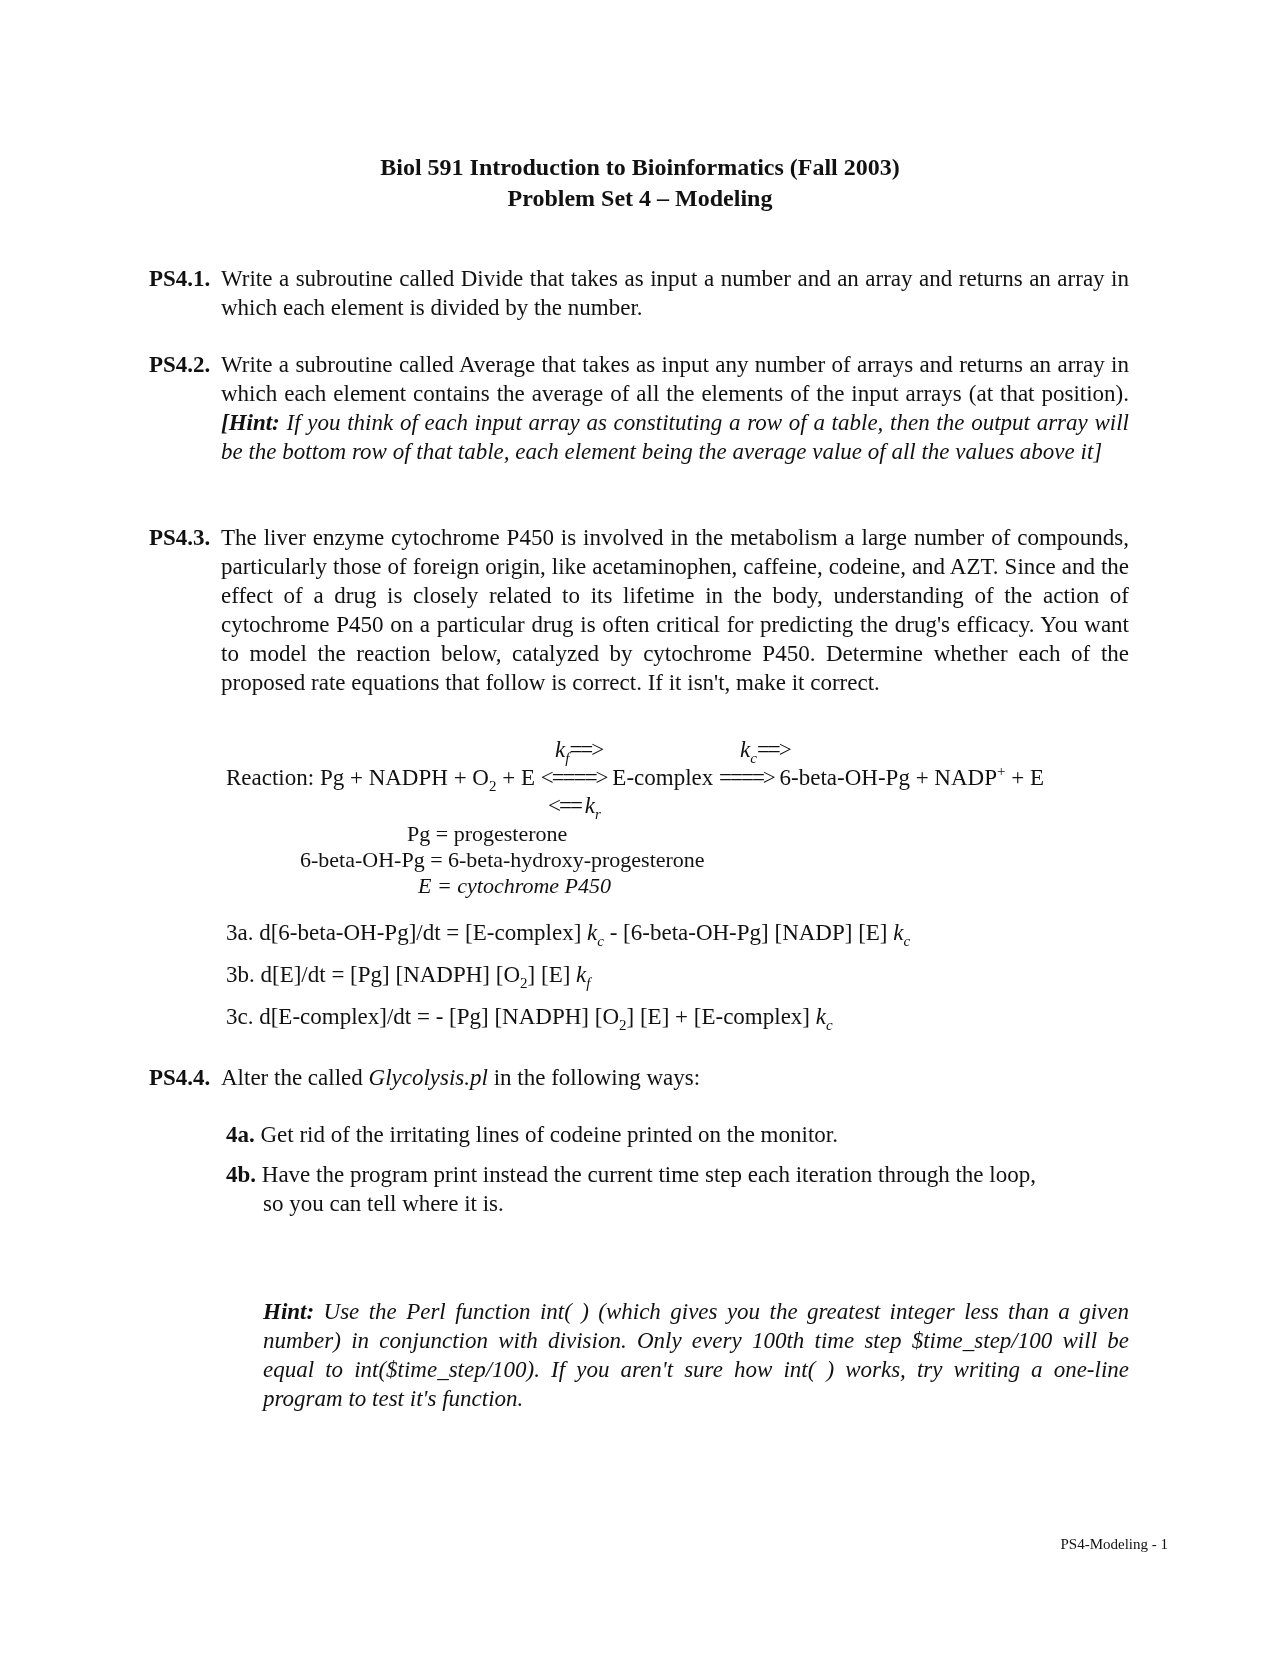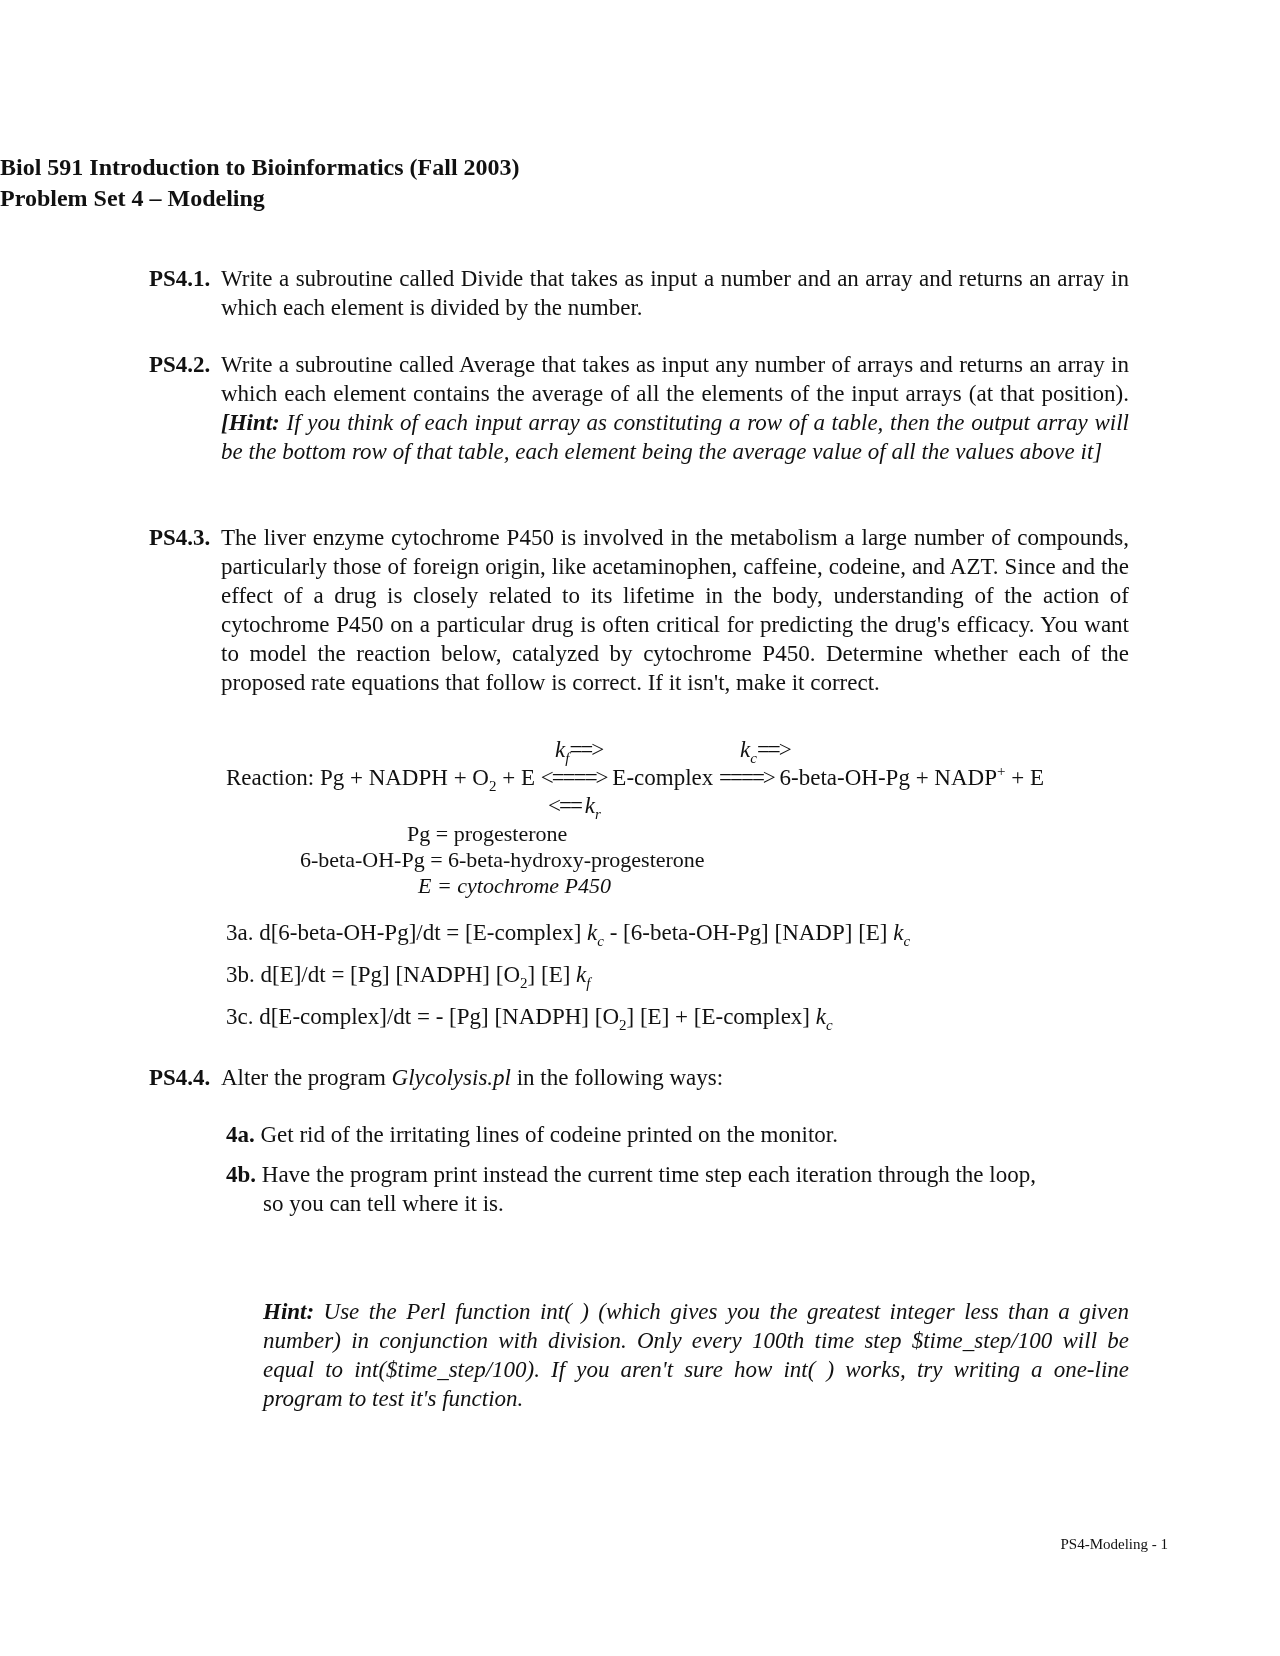--- a/index.html
+++ b/index.html
@@ -2,21 +2,21 @@
 <html><head>
 <meta charset="utf-8">
 <style>
   html, body { margin:0; padding:0; background:#ffffff; }
   body {
     width:1280px; height:1656px; position:relative; overflow:hidden;
     font-family:"Liberation Serif", "DejaVu Serif", serif; color:#111;
   }
   .page { position:absolute; left:0; top:0; width:1280px; height:1656px; }
   .title {
-    position:absolute; left:0; width:1280px; 
+    position:absolute; left:0; width:1280px; text-align:center;
     font-weight:bold; font-size:24px; line-height:31px;
   }
   .t1 { top:152px; }
   .t2 { top:183px; }
   .para {
     position:absolute; left:149px; width:980px;
     font-size:23px; line-height:29px; text-align:justify;
   }
   .para .body { display:block; padding-left:72px; margin-top:-29px; text-indent:0; }
   .label-col { position:absolute; left:0; font-weight:bold; }
@@ -85,21 +85,21 @@
   <div class="def d1">Pg = progesterone</div>
   <div class="def d2">6-beta-OH-Pg = 6-beta-hydroxy-progesterone</div>
   <div class="def d3">E = cytochrome P450</div>
 
   <div class="eq e1"><span>3a. d[6-beta-OH-Pg]/dt = [E-complex] </span><i>k</i><sub><i>c</i></sub><span> - [6-beta-OH-Pg] [NADP] [E] </span><i>k</i><sub><i>c</i></sub></div>
   <div class="eq e2"><span>3b. d[E]/dt = [Pg] [NADPH] [O</span><sub>2</sub><span>] [E] </span><i>k</i><sub><i>f</i></sub></div>
   <div class="eq e3"><span>3c. d[E-complex]/dt = - [Pg] [NADPH] [O</span><sub>2</sub><span>] [E] + [E-complex] </span><i>k</i><sub><i>c</i></sub></div>
 
   <div class="para" id="ps4">
     <span class="label-col">PS4.4.</span>
-    <span class="body" style="margin-top:0;"><span>Alter the program </span><i>Glycolysis.pl</i><span> in the following ways:</span></span>
+    <span class="body" style="margin-top:0;"><span>Alter the called </span><i>Glycolysis.pl</i><span> in the following ways:</span></span>
   </div>
 
   <div class="sub s4a"><span class="sb">4a.</span> <span>Get rid of the irritating lines of codeine printed on the monitor.</span></div>
   <div class="sub s4b"><span class="sb">4b.</span> <span>Have the program print instead the current time step each iteration through the loop,</span><span class="cont">so you can tell where it is.</span></div>
 
   <div class="hint"><b>Hint:</b> <span>Use the Perl function int( ) (which gives you the greatest integer less than a given number) in conjunction with division. Only every 100th time step $time_step/100 will be equal to int($time_step/100). If you aren't sure how int( ) works, try writing a one-line program to test it's function.</span></div>
 
   <div class="footer">PS4-Modeling - 1</div>
 </div>
 

